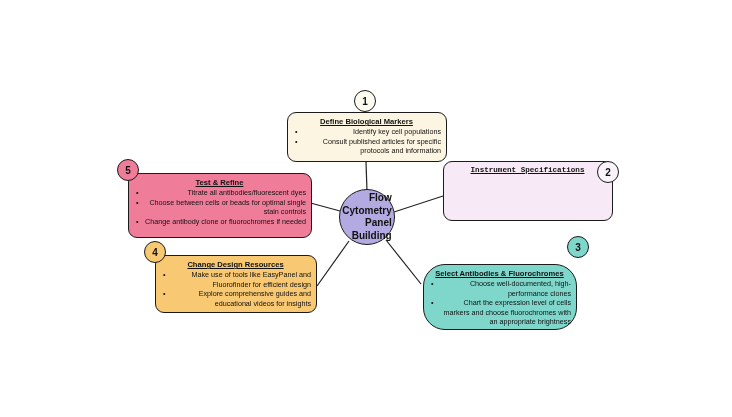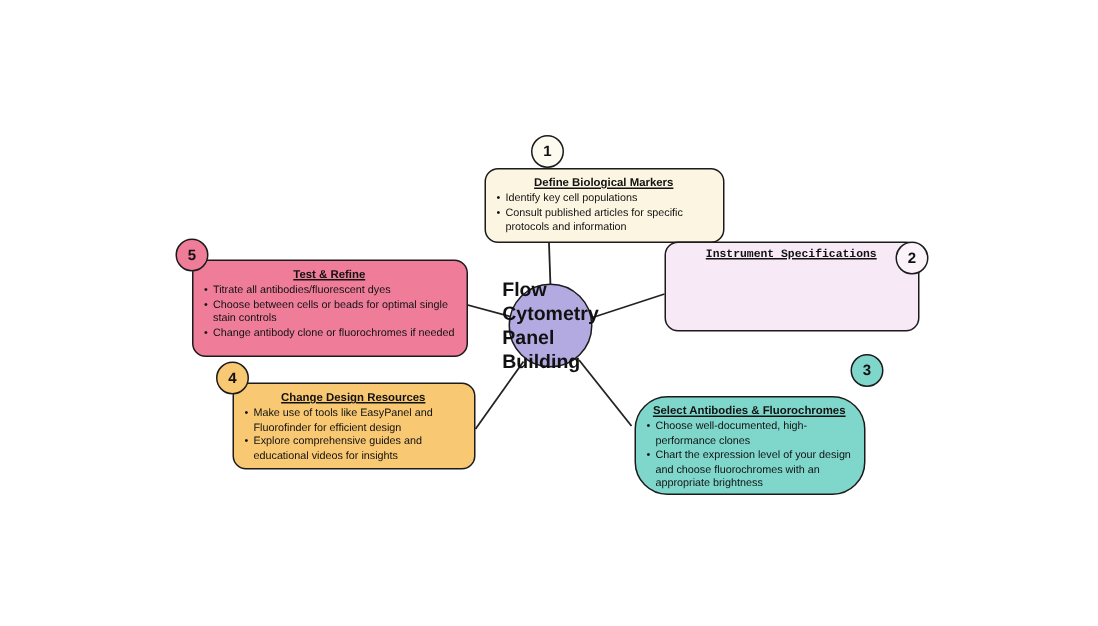--- a/index.html
+++ b/index.html
@@ -2,76 +2,76 @@
 <html><head>
 <meta charset="utf-8">
 <style>
   html,body{margin:0;padding:0;background:#ffffff;}
   body{font-family:"Liberation Sans", sans-serif; color:#111;}
   .canvas{position:relative;width:732px;height:417px;background:#ffffff;overflow:hidden;}
   svg.connectors{position:absolute;left:0;top:0;width:732px;height:417px;}
   .node{position:absolute;border:1.6px solid #1b1b1b;border-radius:9px;box-sizing:border-box;padding:3px 5px 3px 4px;}
   .node .title{text-align:center;font-weight:bold;text-decoration:underline;font-size:7.6px;line-height:1.25;margin:1px 0 1px 0;}
   ul.bullets{list-style:none;margin:0;padding:0 0 0 2px;}
-  ul.bullets li{position:relative;padding-left:7px;font-size:7.2px;line-height:1.32;}
+  ul.bullets li{position:relative;padding-left:7px;font-size:7.2px;line-height:1.32;text-align:right;}
   ul.bullets li::before{content:"\2022";position:absolute;left:1px;top:0;font-size:7.2px;}
   .node1{left:287px;top:112px;width:160px;height:50px;}
   .node2{left:443px;top:161px;width:170px;height:60px;font-family:Liberation Mono, monospace;}
   .node3{left:423px;top:264px;width:154px;height:66px;border-radius:22px;}
   .node4{left:155px;top:255px;width:162px;height:58px;}
   .node5{left:128px;top:173px;width:184px;height:65px;}
   .badge{position:absolute;width:22px;height:22px;border:1.6px solid #1b1b1b;border-radius:50%;
          box-sizing:border-box;display:flex;align-items:center;justify-content:center;
          font-weight:bold;font-size:10px;z-index:5;background:#fff;}
   .badge1{left:354px;top:90px;}
   .badge2{left:597px;top:161px;}
   .badge3{left:567px;top:236px;}
   .badge4{left:144px;top:241px;}
   .badge5{left:117px;top:159px;}
   .center-node{position:absolute;left:339px;top:189px;width:56px;height:56px;border-radius:50%;
          border:1.8px solid #1b1b1b;box-sizing:border-box;display:flex;align-items:center;justify-content:center;
-         text-align:left;font-weight:bold;font-size:13px;line-height:1.25;white-space:pre-line;z-index:4;}
+         text-align:right;font-weight:bold;font-size:10px;line-height:1.25;white-space:pre-line;z-index:4;}
 </style>
 </head>
 <body>
 
 <div class="canvas">
 
   <svg class="connectors" viewBox="0 0 732 417">
     <line x1="366" y1="162" x2="367" y2="191" stroke="#222" stroke-width="1.2"></line>
     <line x1="394" y1="212" x2="443" y2="196" stroke="#222" stroke-width="1.2"></line>
     <line x1="386" y1="240" x2="421" y2="284" stroke="#222" stroke-width="1.2"></line>
     <line x1="349" y1="241" x2="317" y2="286" stroke="#222" stroke-width="1.2"></line>
     <line x1="340" y1="211" x2="292" y2="198" stroke="#222" stroke-width="1.2"></line>
   </svg>
 
   <div class="center-node" style="background: rgb(179, 170, 226);">Flow
 Cytometry
 Panel
 Building</div>
 
-  <div class="node node1" style="background: rgb(252, 245, 225); margin-left: 36px;">
+  <div class="node node1" style="background: rgb(252, 245, 225);">
     <div class="title">Define Biological Markers</div>
     <ul class="bullets">
       <li>Identify key cell populations</li>
       <li>Consult published articles for specific protocols and information</li>
     </ul>
   </div>
   <div class="badge badge1" style="background: rgb(253, 250, 240);">1</div>
 
   <div class="node node2" style="background: rgb(247, 233, 246);">
     <div class="title">Instrument Specifications</div>
   </div>
   <div class="badge badge2" style="background: rgb(250, 243, 249);">2</div>
 
   <div class="node node3" style="background: rgb(127, 215, 204);">
     <div class="title">Select Antibodies &amp; Fluorochromes</div>
     <ul class="bullets">
       <li>Choose well-documented, high-performance clones</li>
-      <li>Chart the expression level of your design and choose fluorochromes with an appropriate brightness</li>
+      <li>Chart the expression level of cells markers and choose fluorochromes with an appropriate brightness</li>
     </ul>
   </div>
   <div class="badge badge3" style="background: rgb(127, 215, 204);">3</div>
 
   <div class="node node4" style="background: rgb(248, 200, 115);">
     <div class="title">Change Design Resources</div>
     <ul class="bullets">
       <li>Make use of tools like EasyPanel and Fluorofinder for efficient design</li>
       <li>Explore comprehensive guides and educational videos for insights</li>
     </ul>

